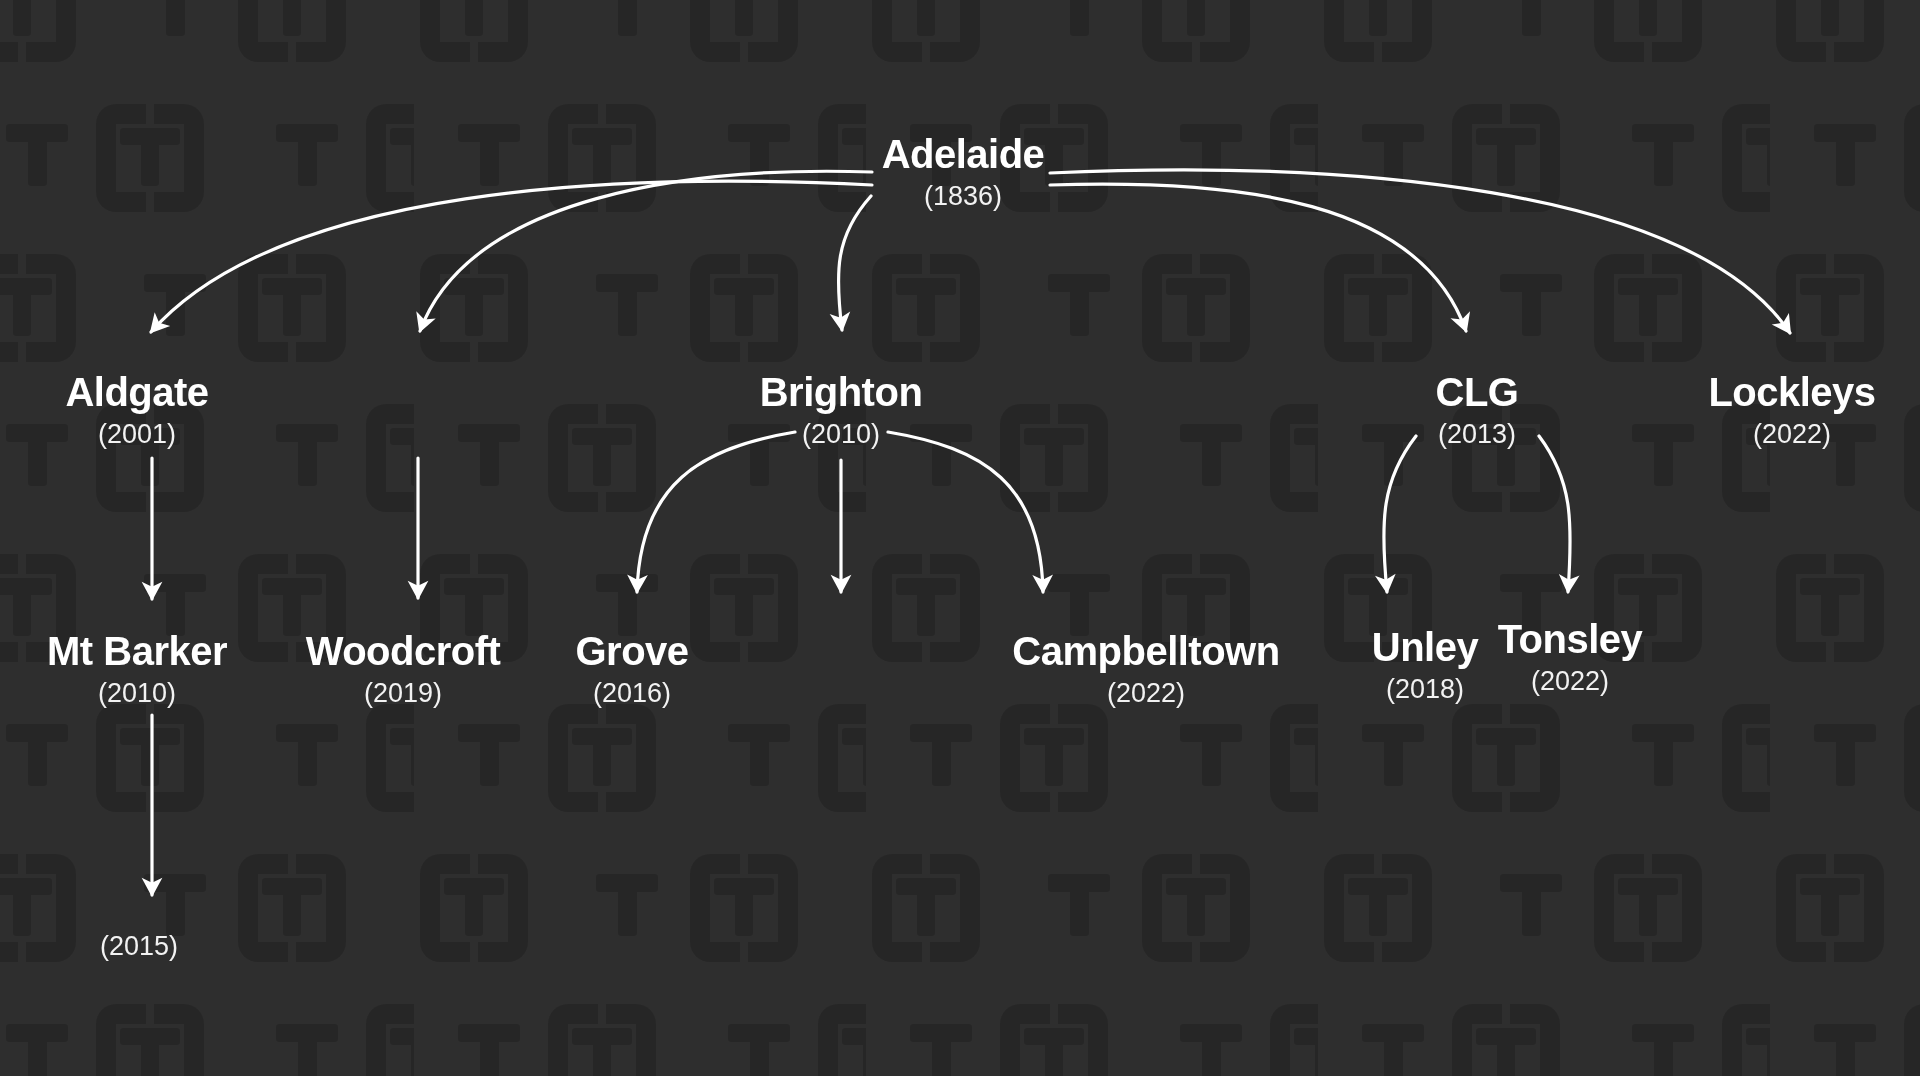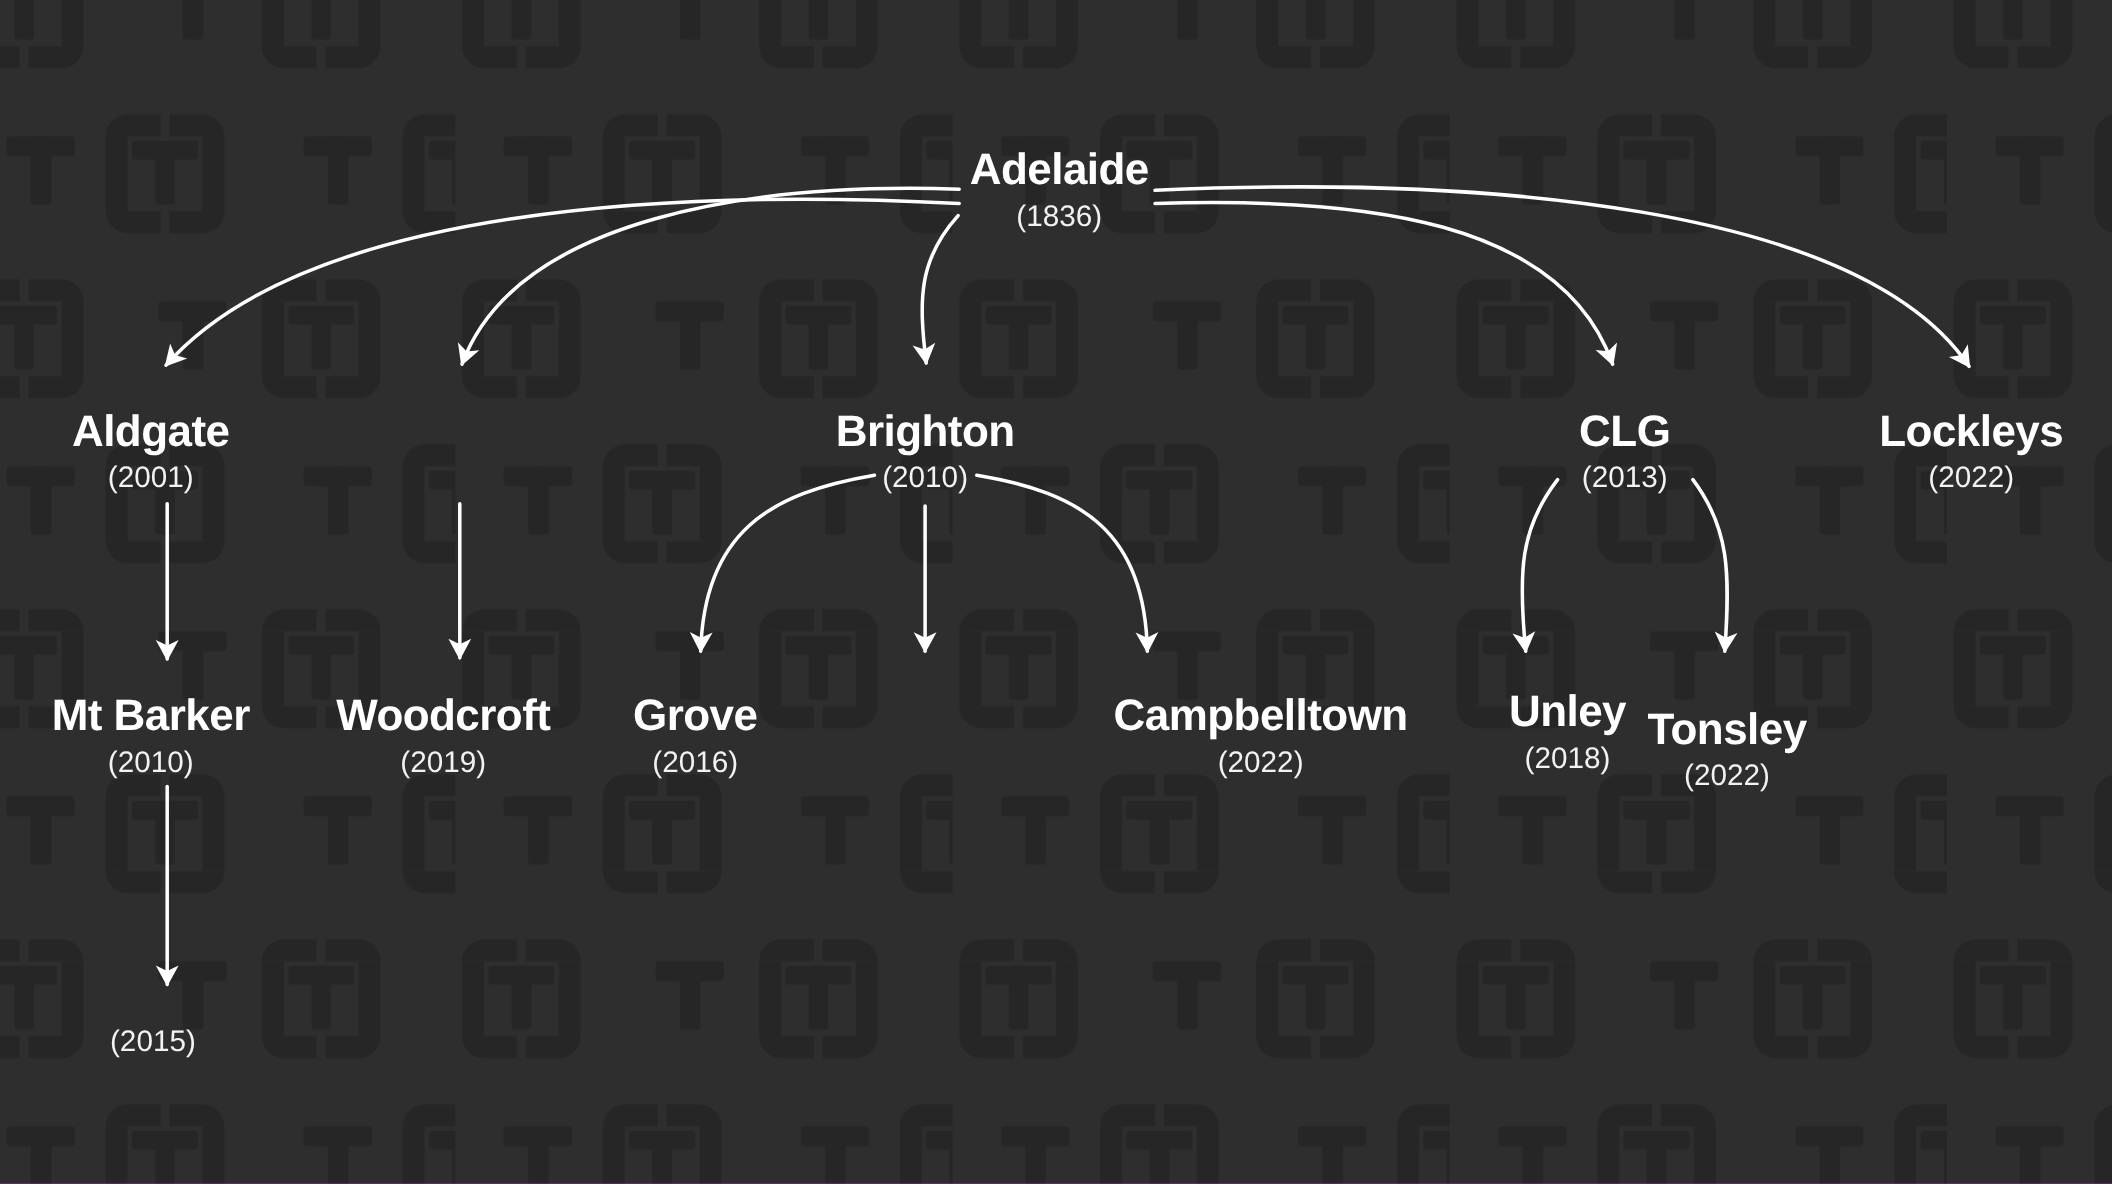--- a/index.html
+++ b/index.html
@@ -185,21 +185,21 @@
     <div class="node" style="left:1114px; top:630px;margin-left:32px;">
       <span class="node-name">Campbelltown</span>
       <span class="node-year">(2022)</span>
     </div>
 
     <div class="node" style="left:1386px; top:626px;margin-left:39px;">
       <span class="node-name">Unley</span>
       <span class="node-year">(2018)</span>
     </div>
 
-    <div class="node" style="left:1570px; top:642px;">
+    <div class="node" style="left:1570px; top:618px;">
       <span class="node-name">Tonsley</span>
       <span class="node-year">(2022)</span>
     </div>
 
     <div class="node" style="left:139px; top:925px;">
       <span class="node-year">(2015)</span>
     </div>
 
   </div>
 </div>

